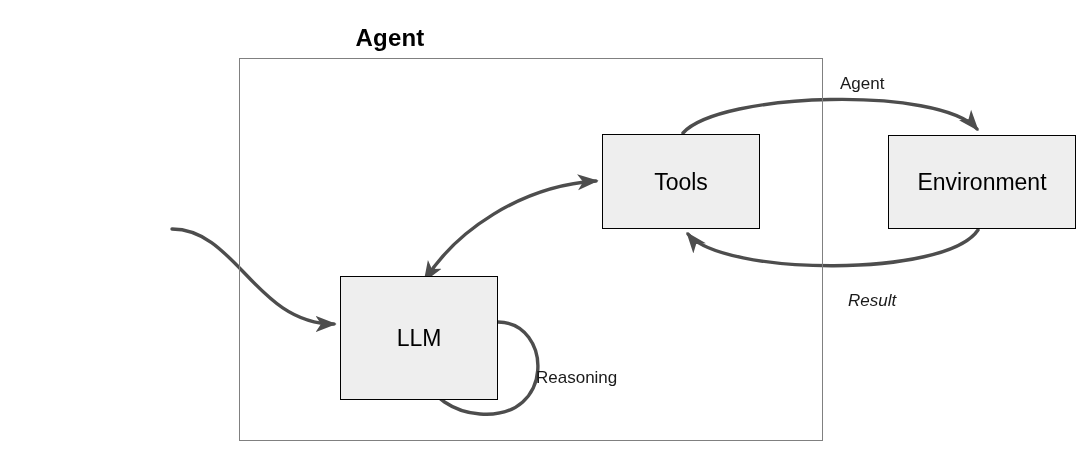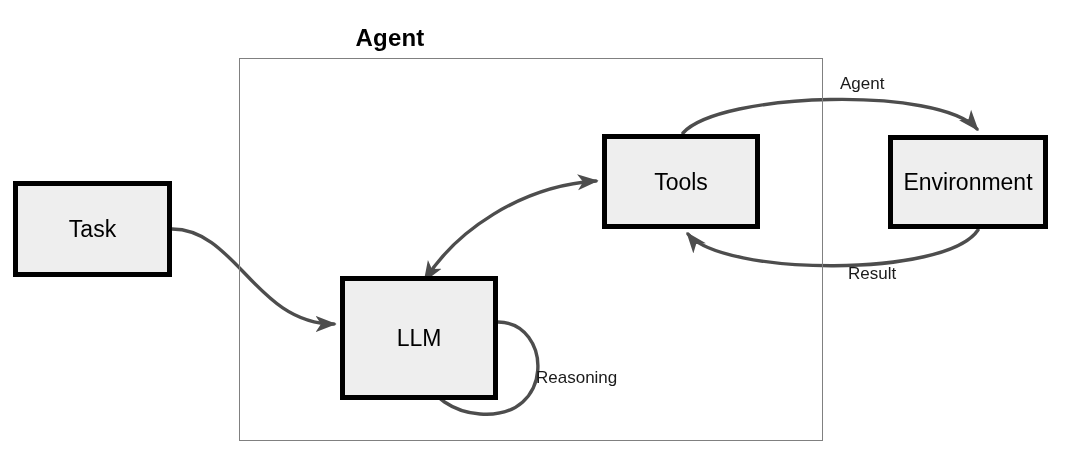--- a/index.html
+++ b/index.html
@@ -46,42 +46,42 @@
     text-align: center;
     font-size: 24px;
     font-weight: bold;
     color: #000000;
     line-height: 28px;
     letter-spacing: 0.2px;
   }
   .node {
     position: absolute;
     background: #eeeeee;
-    border: 5px solid #000000;
+    border: 1px solid #000000;
     box-sizing: border-box;
     display: flex;
     align-items: center;
     justify-content: center;
     color: #000000;
     font-size: 23px;
     line-height: 26px;
   }
   #node-task   { left: 13px;  top: 181px; width: 159px; height: 96px; }
   #node-llm    { left: 340px; top: 276px; width: 158px; height: 124px; }
   #node-tools  { left: 602px; top: 134px; width: 158px; height: 95px; }
-  #node-env    { left: 888px; top: 135px; width: 160px; height: 94px; }
+  #node-env    { left: 888px; top: 135px; width: 188px; height: 94px; }
   .edge-label {
     position: absolute;
     font-size: 17px;
     line-height: 20px;
     color: #1a1a1a;
     white-space: nowrap;
   }
   #label-action    { left: 840px; top: 74px; }
-  #label-result    { left: 848px; top: 264px; }
+  #label-result    { left: 848px; top: 291px; font-style: italic; }
   #label-reasoning { left: 536px; top: 368px; }
 </style>
 </head>
 <body>
 
 <div id="canvas">
 
   <svg id="edges" viewBox="0 0 1080 472" xmlns="http://www.w3.org/2000/svg">
     <defs>
       <marker id="arrowEnd" viewBox="0 0 12 10" refX="10.5" refY="5" markerWidth="6.2" markerHeight="5.2" orient="auto-start-reverse">
@@ -100,23 +100,20 @@
       <path d="M 978 230 C 946 278 722 276 688 234" marker-end="url(#arrowEnd)"></path>
 
       <path d="M 498 322 C 552 322 556 420 480 414 C 452 412 432 396 424 378" marker-end="url(#arrowEnd)"></path>
     </g>
   </svg>
 
   <div class="agent-boundary"></div>
 
   <div class="agent-title">Agent</div>
 
-  <div class="node" id="node-task">
-    <span>Task</span>
-  </div>
 
   <div class="node" id="node-llm">
     <span>LLM</span>
   </div>
 
   <div class="node" id="node-tools">
     <span>Tools</span>
   </div>
 
   <div class="node" id="node-env">

